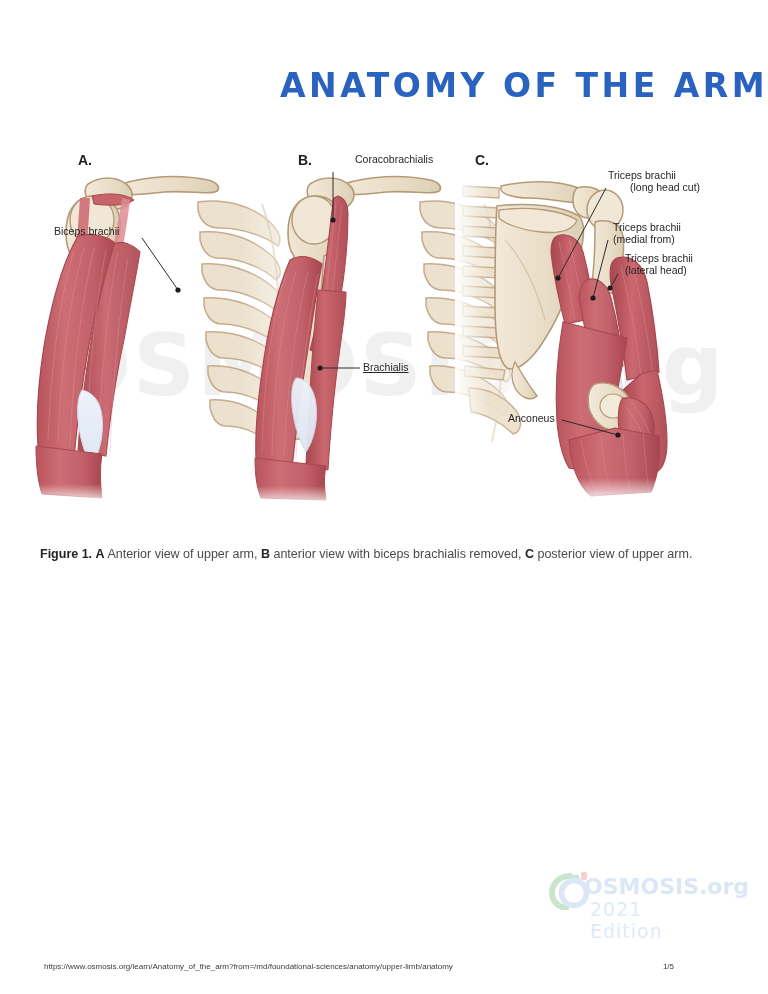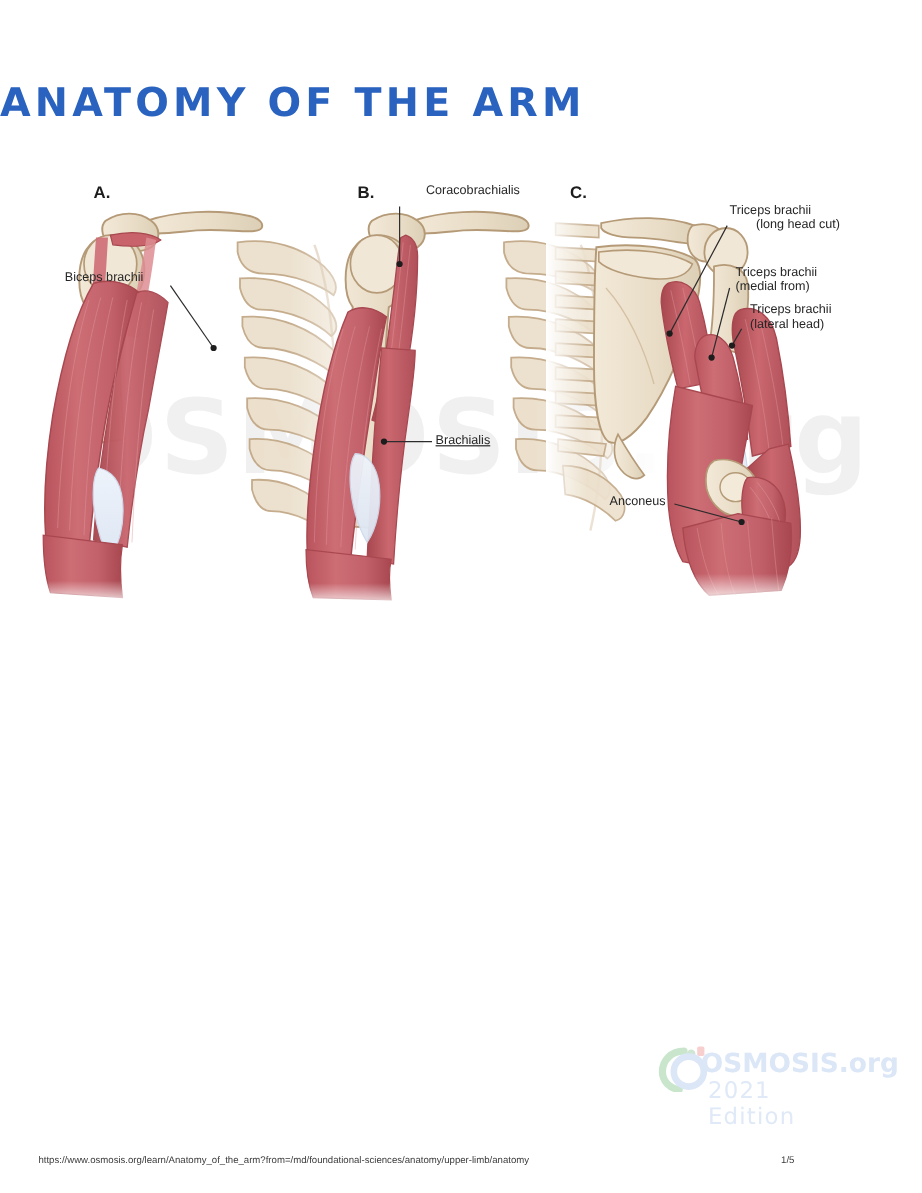--- a/index.html
+++ b/index.html
@@ -13,21 +13,21 @@
   }
   .page{position:absolute;inset:0;}
 
   
   .hdr{position:absolute;top:16px;left:0;width:768px;height:16px;font-size:9px;color:#3b3b3b;}
   .hdr-date{position:absolute;left:32px;top:0;white-space:nowrap;}
   .hdr-title{position:absolute;left:0;top:0;width:768px;text-align:center;}
 
   
   .title{
-    position:absolute;top:66px;left:0;width:768px;text-align:left;
+    position:absolute;top:66px;left:0;width:768px;text-align:right;
     font-size:33px;font-weight:bold;letter-spacing:3.5px;
     color:#2a62bf;
     font-family:"DejaVu Sans", sans-serif;
   }
 
   
   .figure{position:absolute;left:30px;top:140px;width:710px;height:380px;}
 
   .watermark{
     position:absolute;left:28px;top:175px;width:660px;
@@ -56,21 +56,21 @@
     font-size:22px;font-weight:bold;color:#dbe6f6;letter-spacing:0px;
     font-family:"DejaVu Sans", sans-serif;
   }
   .logo-sub{
     position:absolute;left:42px;top:30px;
     font-size:19px;color:#dfe9f7;letter-spacing:1px;
     font-family:"DejaVu Sans", sans-serif;
   }
 
   
-  .ftr{position:absolute;top:962px;left:0;width:652px;height:14px;font-size:8px;color:#3b3b3b;padding-left:42px;}
+  .ftr{position:absolute;top:962px;left:12px;width:652px;height:14px;font-size:8px;color:#3b3b3b;padding-left:42px;}
   .ftr-url{position:absolute;left:32px;top:0;white-space:nowrap;}
   .ftr-page{position:absolute;right:32px;top:0;}
 </style>
 </head>
 <body>
 
 <div class="page">
 
 
   <div class="title">ANATOMY OF THE ARM</div>
@@ -312,20 +312,23 @@
 
     <div class="lbl" style="left:583px;top:81px;">Triceps brachii</div>
     <div class="lbl" style="left:583px;top:93px;">(medial from)</div>
 
     <div class="lbl" style="left:595px;top:112px;">Triceps brachii</div>
     <div class="lbl" style="left:595px;top:124px;">(lateral head)</div>
 
     <div class="lbl" style="left:478px;top:272px;">Anconeus</div>
   </div>
 
+  <div class="caption">
+    <b>Figure 1.</b><span>&nbsp;</span><b>A</b><span> Anterior view of upper arm, </span><b>B</b><span> anterior view with biceps brachialis removed, </span><b>C</b><span> posterior view of upper arm.</span>
+  </div>
 
   <div class="logo">
     <svg width="44" height="40" style="position:absolute;left:0;top:2px;">
       <path d="M22,6 C11,6 4,14 4,23 C4,31 10,37 18,38" stroke="#c9e6cd" stroke-width="6" fill="none" stroke-linecap="round"></path>
       <circle cx="28" cy="8" r="3.5" fill="#cfe6d3"></circle>
       <rect x="33" y="2" width="6" height="8" rx="1.5" fill="#f7cfcf"></rect>
       <circle cx="26" cy="23" r="12.5" fill="none" stroke="#dbe6f6" stroke-width="5.5"></circle>
     </svg>
     <div class="logo-text">OSMOSIS.org</div>
     <div class="logo-sub">2021 Edition</div>

